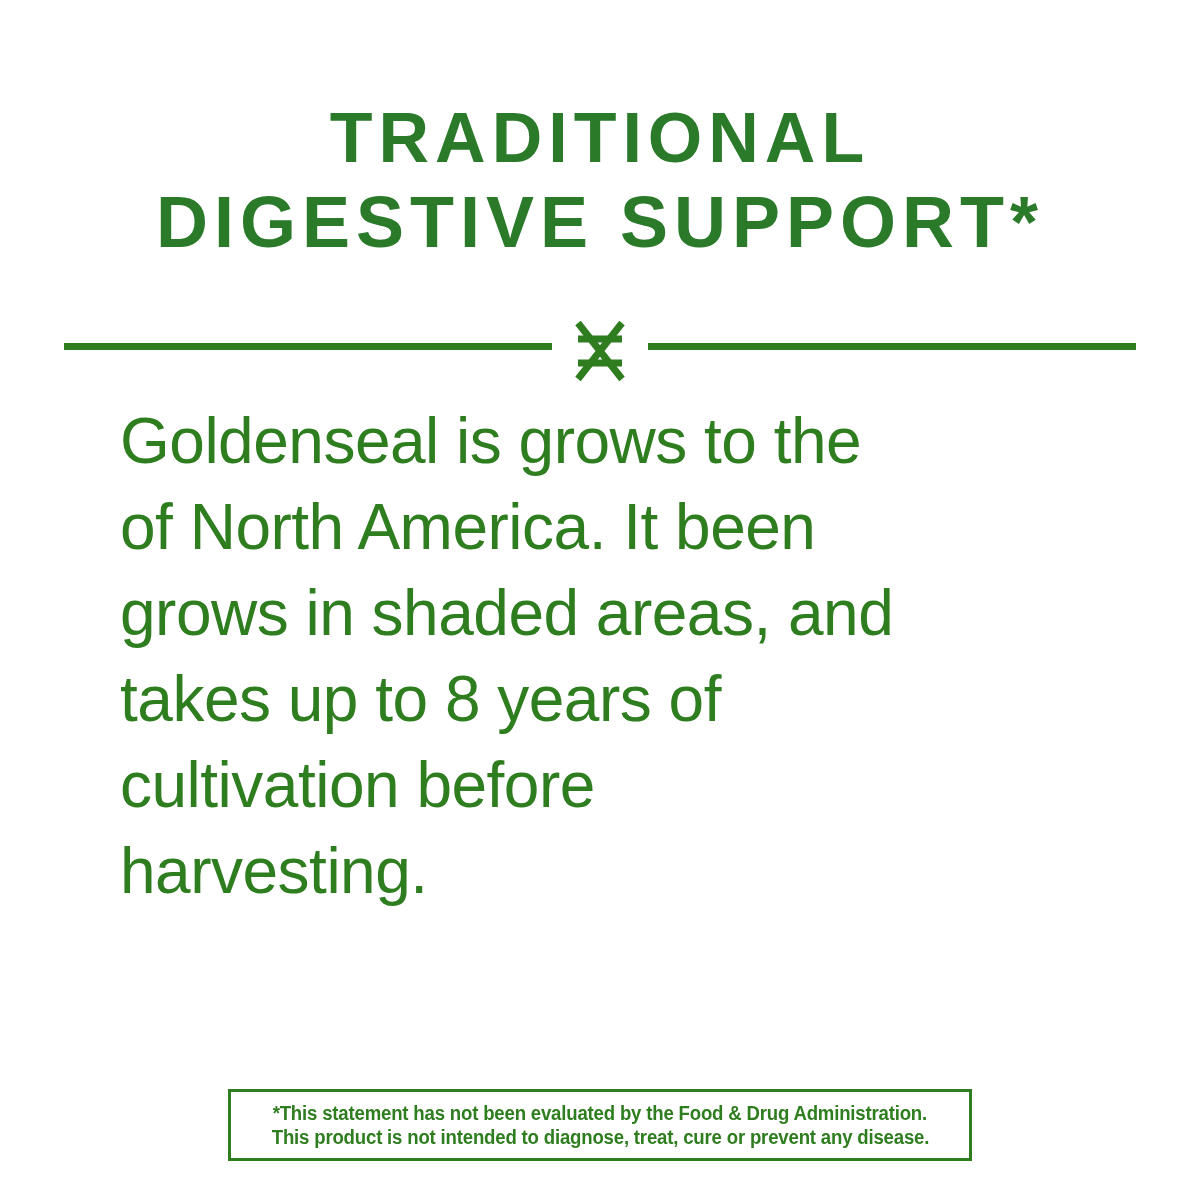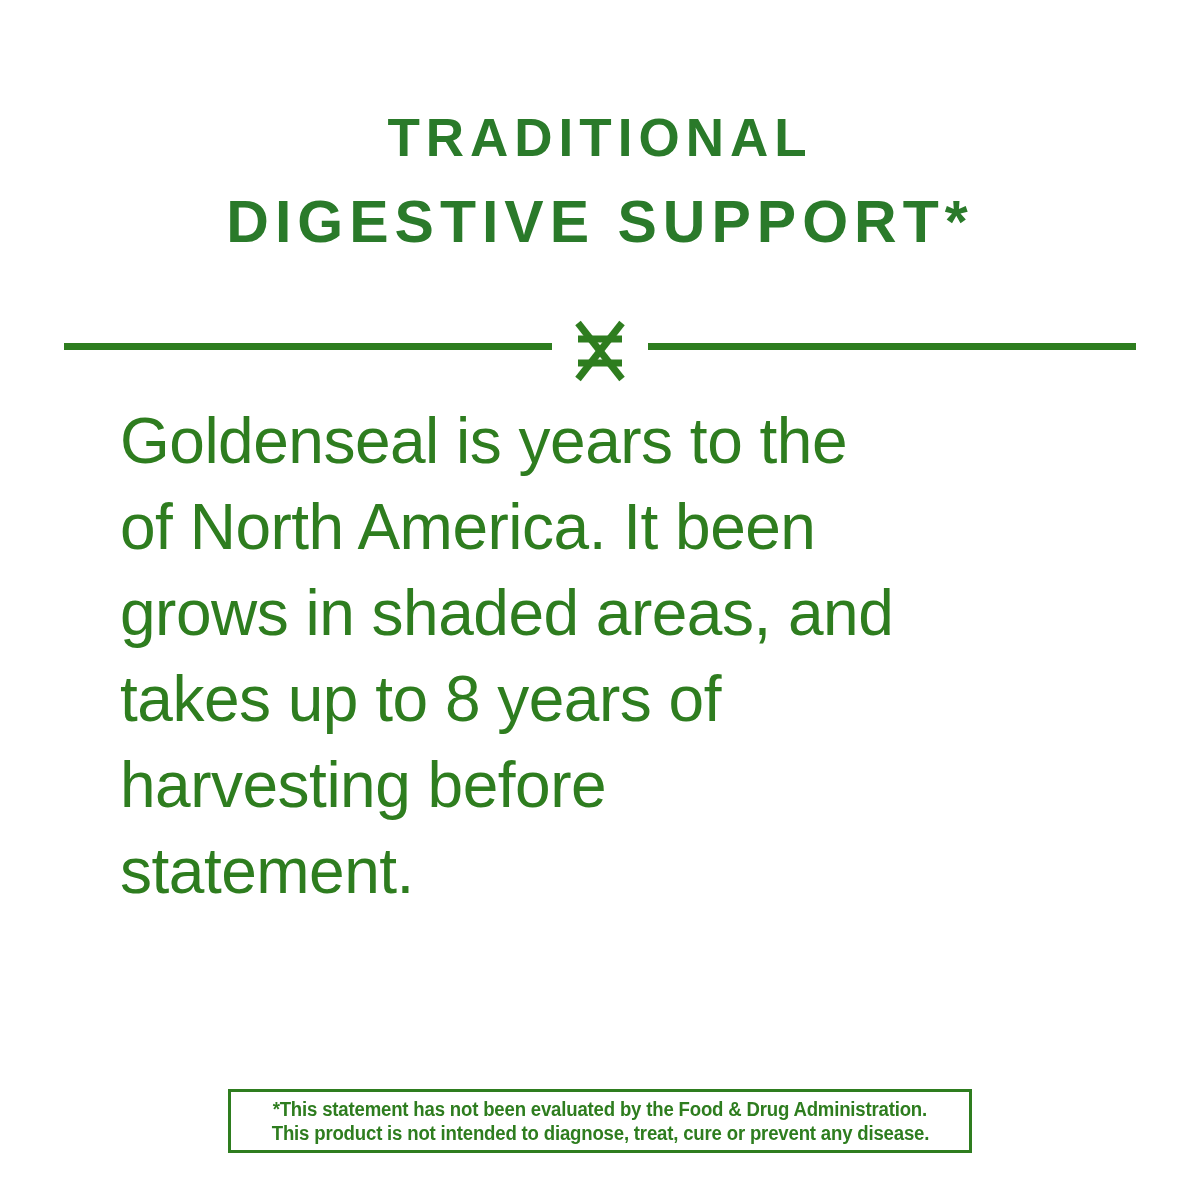--- a/index.html
+++ b/index.html
@@ -30,27 +30,27 @@
     font-weight: 700;
     font-size: 72px;
     line-height: 84px;
     letter-spacing: 5px;
     text-transform: uppercase;
     white-space: nowrap;
   }
 
   .headline .line1 {
     display: block;
-    font-size: 53px;
+    font-size: 70px;
     letter-spacing: 6px;
   }
 
   .headline .line2 {
     display: block;
-    font-size: 59px;
+    font-size: 72px;
     letter-spacing: 6px;
   }
 
   
   .divider {
     position: absolute;
     left: 64px;
     top: 316px;
     width: 1072px;
     height: 70px;
@@ -100,21 +100,21 @@
     display: block;
     white-space: nowrap;
   }
 
   
   .disclaimer {
     position: absolute;
     left: 228px;
     top: 1089px;
     width: 744px;
-    height: 64px;
+    height: 72px;
     box-sizing: border-box;
     border: 3px solid #2e7d1f;
     display: flex;
     flex-direction: column;
     align-items: center;
     justify-content: center;
     background: #ffffff;
   }
 
   .disclaimer .dline {
@@ -148,26 +148,26 @@
           <line x1="14" y1="8" x2="58" y2="64"></line>
           <line x1="58" y1="8" x2="14" y2="64"></line>
           <line x1="14" y1="24" x2="58" y2="24"></line>
           <line x1="14" y1="48" x2="58" y2="48"></line>
         </g>
       </svg>
     </div>
   </div>
 
   <div class="body-copy">
-    <span class="ln">Goldenseal is years to the</span>
+    <span class="ln">Goldenseal is grows to the</span>
     <span class="ln">of North America. It been</span>
     <span class="ln">grows in shaded areas, and</span>
     <span class="ln">takes up to 8 years of</span>
-    <span class="ln">harvesting before</span>
-    <span class="ln">statement.</span>
+    <span class="ln">cultivation before</span>
+    <span class="ln">harvesting.</span>
   </div>
 
   <div class="disclaimer">
     <span class="dline">*This statement has not been evaluated by the Food &amp; Drug Administration.</span>
     <span class="dline">This product is not intended to diagnose, treat, cure or prevent any disease.</span>
   </div>
 
 </div>
 
 </body></html>

